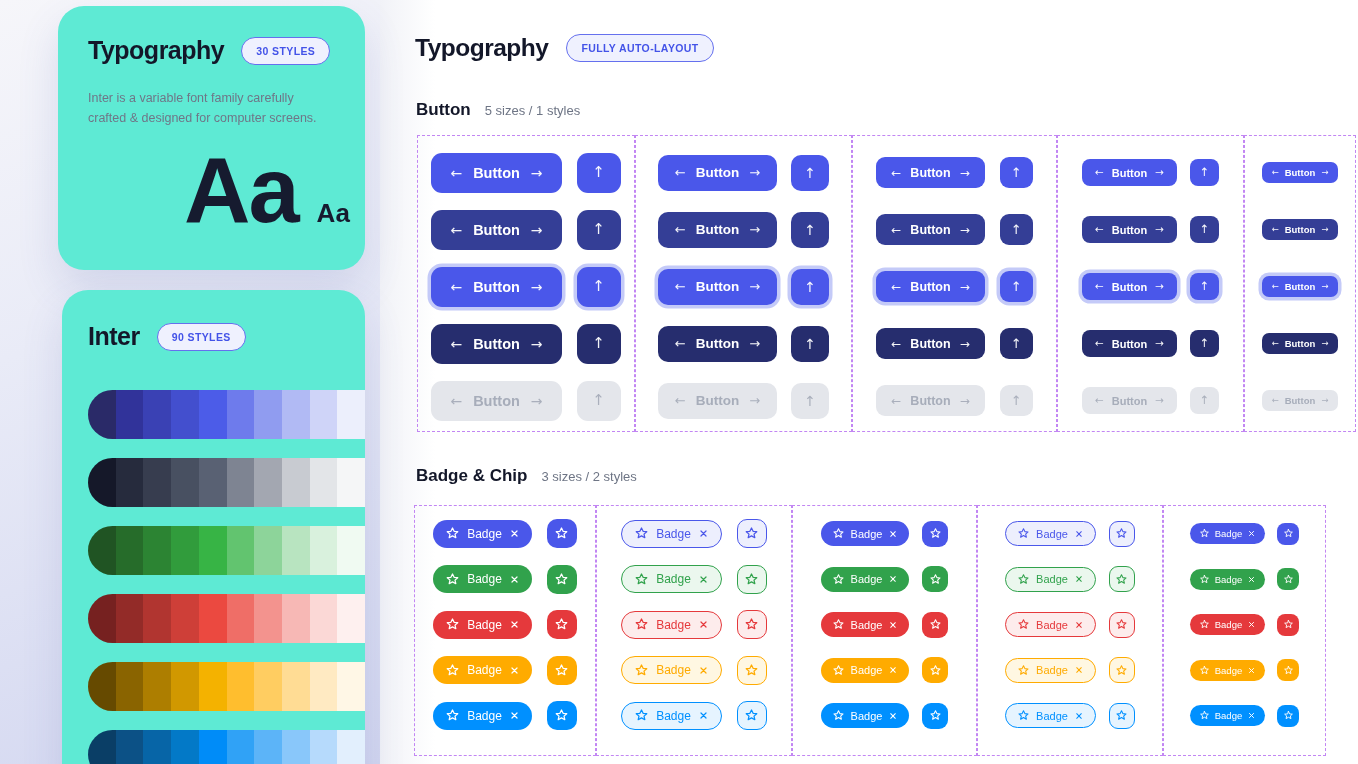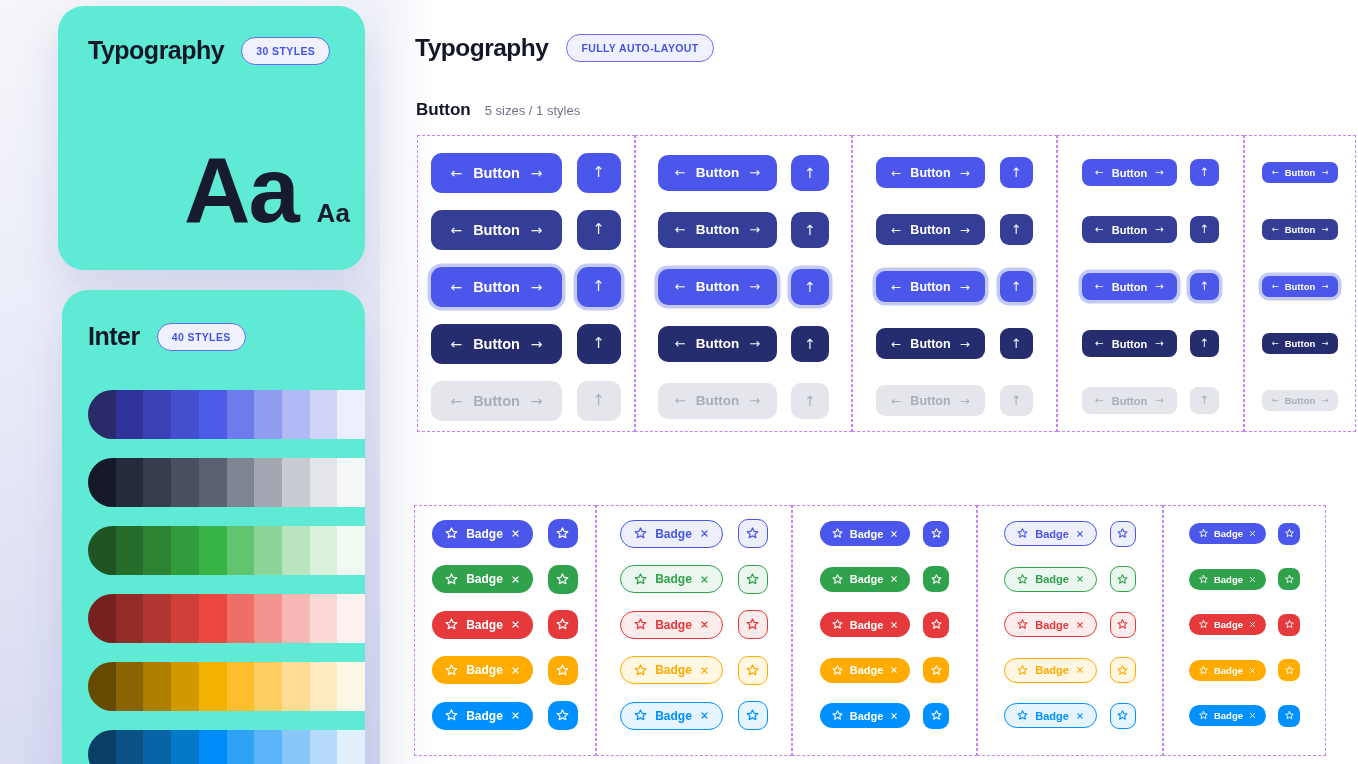--- a/index.html
+++ b/index.html
@@ -49,46 +49,47 @@
   .comp-row{display:flex;align-items:center;justify-content:center;}
   .btn-row{height:57px;}
   .bdg-row{height:45.5px;}
 
   .btn-pill{display:flex;align-items:center;justify-content:center;color:#fff;
     font-weight:bold;cursor:pointer;white-space:nowrap;}
   .btn-icon{display:flex;align-items:center;justify-content:center;color:#fff;cursor:pointer;}
   .arrow{font-family:"DejaVu Sans",sans-serif;font-weight:normal;opacity:.95;line-height:1;}
 
   .badge-pill{display:flex;align-items:center;justify-content:space-between;
-    border-radius:999px;font-weight:bold;cursor:pointer;white-space:nowrap;}
+    border-radius:999px;font-weight:normal;cursor:pointer;white-space:nowrap;}
   .badge-chip{display:flex;align-items:center;justify-content:center;cursor:pointer;}
   .icon-svg{display:block;}
 </style>
 </head>
 <body>
 
 <div id="stage">
   <div class="left-bg"></div>
   <div class="right-fade"></div>
 
   <div class="card" id="card-typo">
     <div class="card-head">
       <span class="card-title">Typography</span>
       <span class="pill">30 STYLES</span>
     </div>
+    <div class="typo-desc">Inter is a variable font family carefully crafted &amp; designed for computer screens.</div>
     <div class="specimen">
       <span class="spec-big">Aa</span>
       <span class="spec-small">Aa</span>
     </div>
   </div>
 
   <div class="card" id="card-colors">
     <div class="card-head">
       <span class="card-title">Inter</span>
-      <span class="pill">40 STYLES</span>
+      <span class="pill">90 STYLES</span>
     </div>
     <div id="color-strips">
         <div class="strip">
           <div class="shade" style="background: rgb(42, 42, 104);"></div>
           <div class="shade" style="background: rgb(49, 51, 154);"></div>
           <div class="shade" style="background: rgb(58, 65, 180);"></div>
           <div class="shade" style="background: rgb(67, 79, 206);"></div>
           <div class="shade" style="background: rgb(76, 92, 232);"></div>
           <div class="shade" style="background: rgb(110, 123, 236);"></div>
           <div class="shade" style="background: rgb(144, 156, 240);"></div>
@@ -409,20 +410,24 @@
         <div class="comp-row btn-row" style="gap: 0px;">
           <div class="btn-pill" style="height: 21px; border-radius: 7px; padding: 0px 10px; background: rgb(228, 230, 235); color: rgb(167, 173, 186); font-size: 9.5px; gap: 6px;">
             <div class="arrow" style="font-size: 8.5px;">←</div>
             <div>Button</div>
             <div class="arrow" style="font-size: 8.5px;">→</div>
           </div>
         </div>
       </div>
     </div>
 
+  <div class="sec-head" id="badge-head">
+    <span class="sec-title">Badge &amp; Chip</span>
+    <span class="sec-sub">3 sizes / 2 styles</span>
+  </div>
   <div id="badge-grid">
       <div class="dash-col bdg-col" style="left: 414px; width: 182px;">
         <div class="comp-row bdg-row" style="gap: 15px;">
           <div class="badge-pill" style="height: 28px; padding: 0px 12px; font-size: 12px; gap: 7px; background: rgb(74, 87, 234); color: rgb(255, 255, 255);">
             <svg viewBox="0 0 24 24" width="15" height="15" class="icon-svg">
               <path d="M12 3.2l2.55 5.35 5.85.55-4.4 3.9 1.3 5.75L12 15.8l-5.3 2.95 1.3-5.75-4.4-3.9 5.85-.55z" fill="none" stroke="currentColor" stroke-width="2" stroke-linejoin="round" stroke-linecap="round"></path>
             </svg>
             <div>Badge</div>
             <svg viewBox="0 0 24 24" width="11" height="11" class="icon-svg">
               <path d="M6.5 6.5l11 11M17.5 6.5l-11 11" fill="none" stroke="currentColor" stroke-width="2.6" stroke-linejoin="round" stroke-linecap="round"></path>

